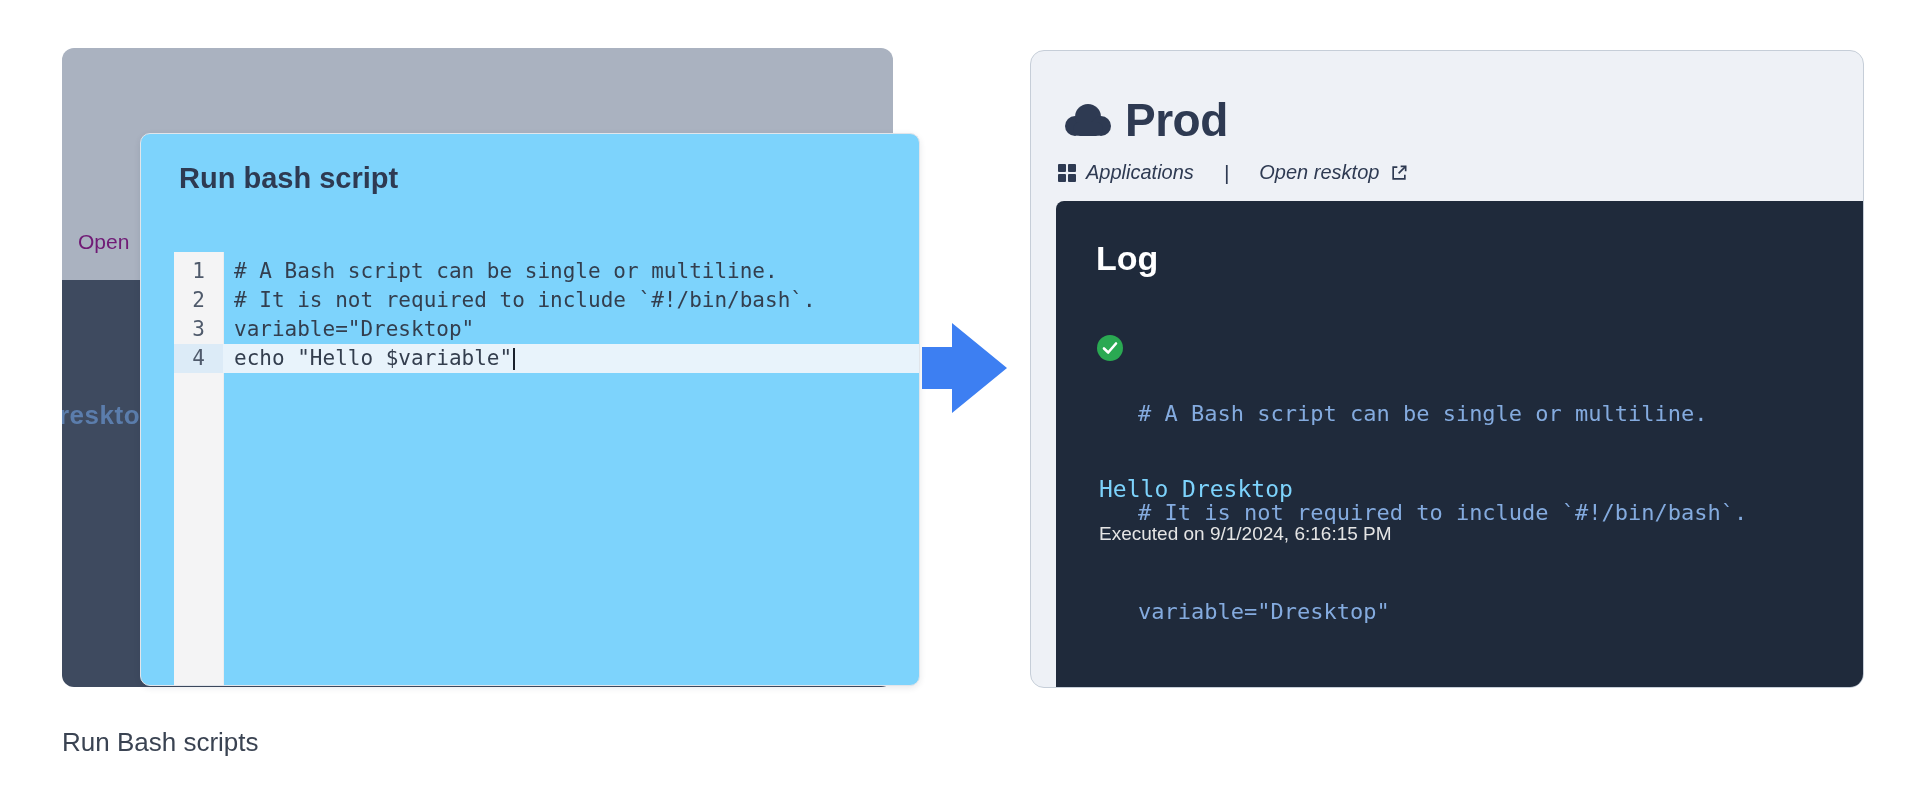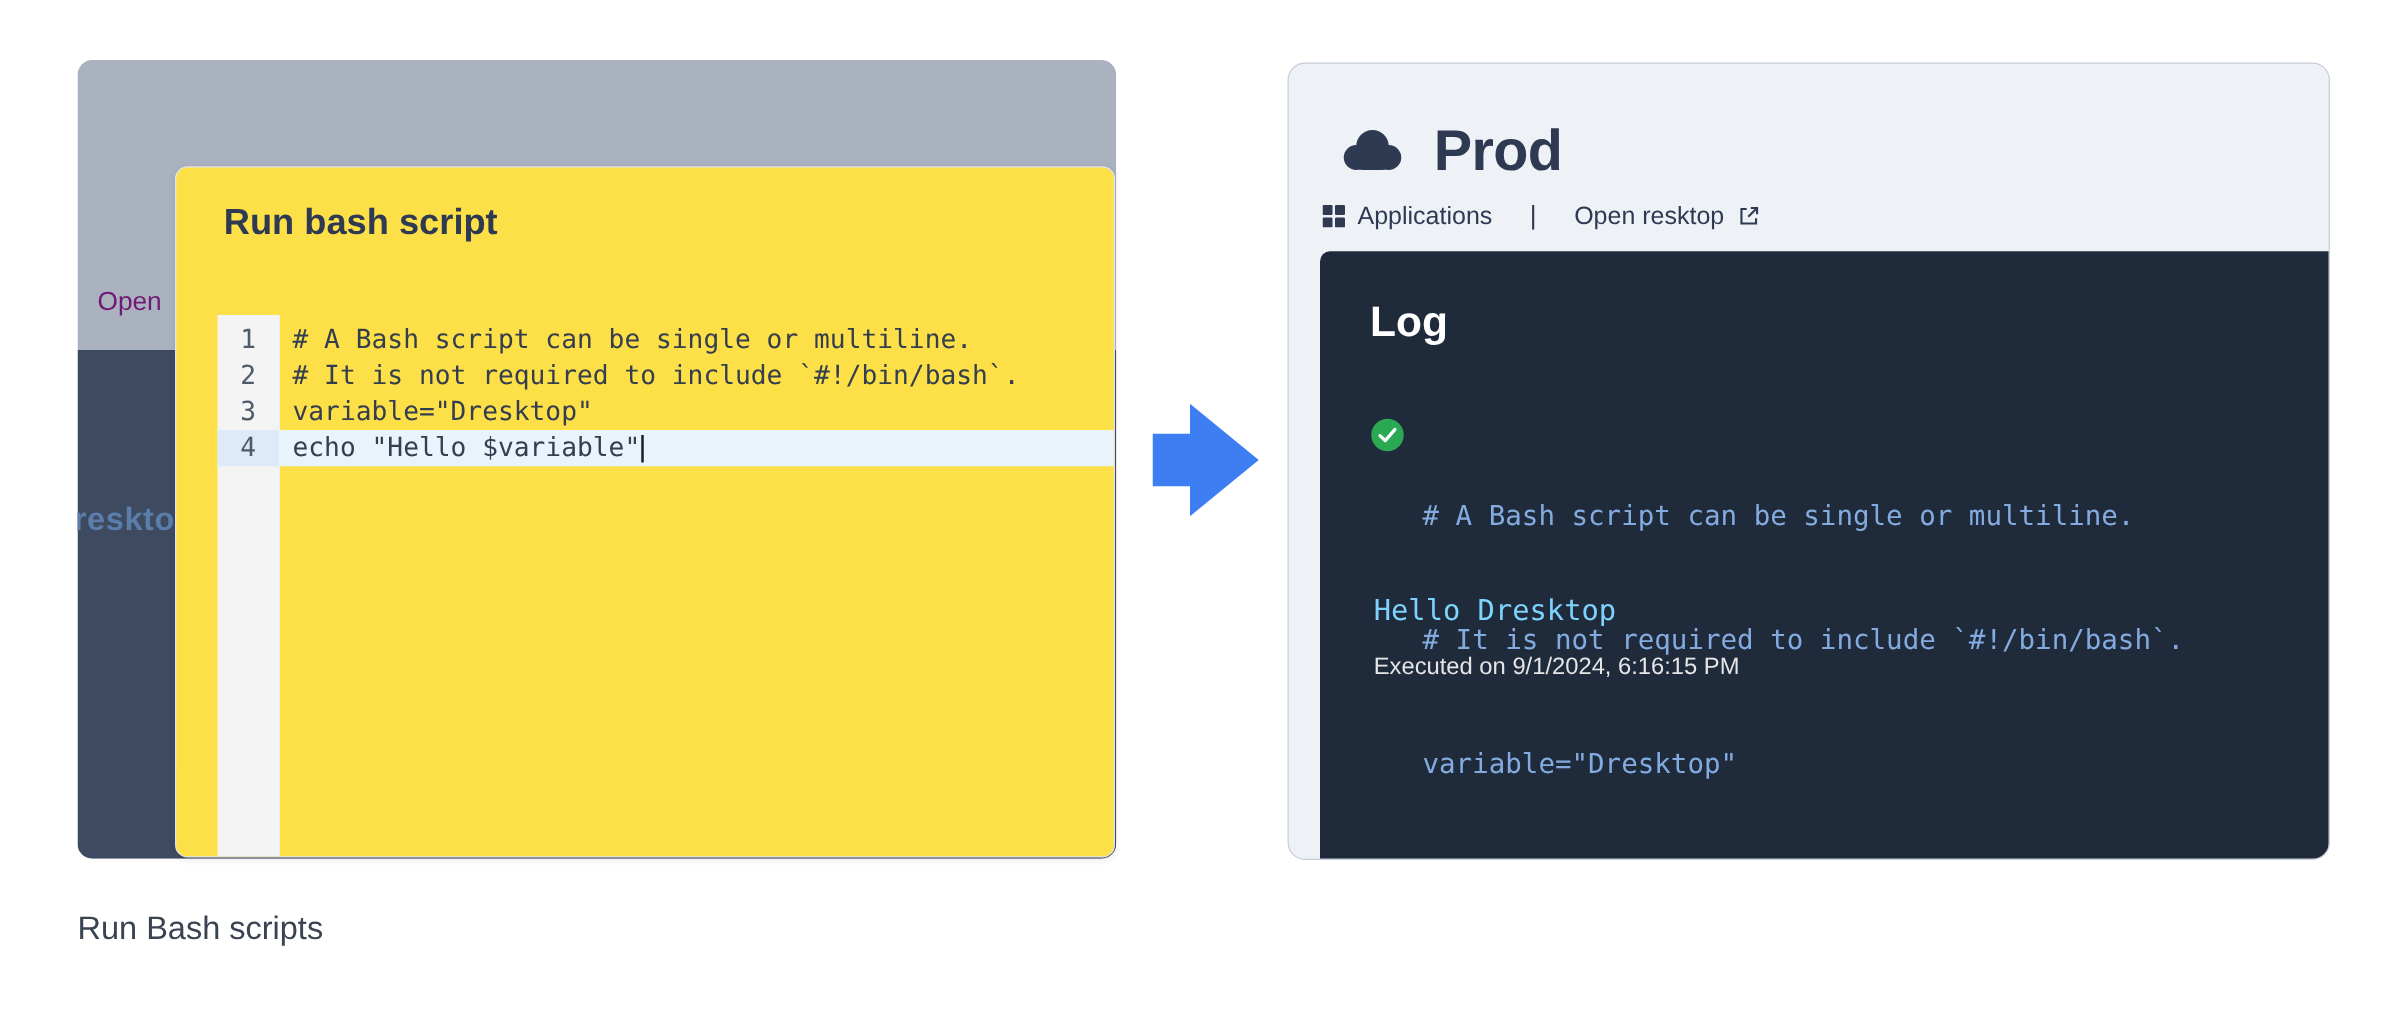--- a/index.html
+++ b/index.html
@@ -7,42 +7,42 @@
   .stage{position:relative;width:1920px;height:811px;background:#fff;overflow:hidden;}
 
   
   .bg-card{position:absolute;left:62px;top:48px;width:831px;height:639px;border-radius:12px;overflow:hidden;}
   .bg-card-header{position:relative;height:232px;background:#aab2c0;}
   .bg-open{position:absolute;left:16px;top:182px;font-size:21px;color:#701a75;}
   .bg-card-body{position:relative;height:407px;background:var(--navy,#3e4a5f);}
   .bg-clipped{position:absolute;left:-3px;top:120px;font-size:26px;font-weight:700;color:#5b7dac;letter-spacing:.5px;}
 
   
-  .modal{position:absolute;left:140px;top:133px;width:750px;height:551px;background:#fde047;
-         border:1px solid #e1e5ea;border-radius:10px;box-shadow:0 2px 6px rgba(30,40,60,.10);overflow:hidden;}
+  .modal{position:absolute;left:140px;top:133px;width:750px;height:551px;background:#7dd3fc;
+         border:1px solid #e1e5ea;border-radius:10px;box-shadow:0 2px 6px rgba(30,40,60,.10);overflow:hidden;padding-left:28px;}
   .modal-title{position:absolute;left:38px;top:28px;font-size:29px;font-weight:700;color:#2e3a52;}
   .editor{position:absolute;left:33px;top:118px;right:0;bottom:0;font-family:"DejaVu Sans Mono",monospace;font-size:21px;}
   .gutter-bg{position:absolute;left:0;top:0;bottom:0;width:49px;background:#f4f4f5;border-right:1px solid #ebedef;}
   .code-rows{position:relative;padding-top:5px;}
   .code-row{display:flex;line-height:29px;}
   .gutter-num{width:49px;flex:0 0 49px;text-align:center;color:#4f5a6b;}
   .code-text{flex:1;padding-left:11px;color:#333e4e;white-space:pre;}
   .code-row.active .code-text{background:#e8f3fb;}
   .code-row.active .gutter-num{background:#dcebf7;}
   .caret{display:inline-block;width:2px;height:22px;background:#19202c;vertical-align:middle;margin-left:1px;}
 
   
   .flow-arrow{position:absolute;left:922px;top:323px;color:var(--arrow,#3d7ff2);}
 
   
   .prod-card{position:absolute;left:1030px;top:50px;width:832px;height:636px;background:#eef1f6;
              border:1px solid #c6ced8;border-radius:14px;overflow:hidden;}
-  .prod-title-row{position:absolute;left:42px;top:42px;display:flex;align-items:center;gap:24px;color:#2e3a52;}
+  .prod-title-row{position:absolute;left:32px;top:42px;display:flex;align-items:center;gap:12px;color:#2e3a52;}
   .prod-title{font-size:46px;font-weight:700;letter-spacing:-.5px;color:#2e3a52;}
-  .prod-nav{position:absolute;left:27px;top:110px;display:flex;align-items:center;font-size:20px;color:#2e3a52;}
+  .prod-nav{position:absolute;left:27px;top:110px;display:flex;align-items:flex-start;font-size:20px;color:#2e3a52;font-style:italic;}
   .prod-nav .nav-item{display:flex;align-items:center;gap:10px;cursor:pointer;}
   .nav-sep{margin:0 30px;color:#2e3a52;font-size:21px;}
 
   .log-panel{position:absolute;left:25px;top:150px;right:0;bottom:0;background:var(--log_bg,#1f2a3b);border-top-left-radius:8px;}
   .log-title{position:absolute;left:40px;top:38px;font-size:34px;font-weight:700;color:#ffffff;}
   .log-entry{position:absolute;left:40px;top:130px;display:flex;gap:14px;align-items:flex-start;}
   .check-wrap{margin-top:3px;color:var(--accent_green,#2aa952);}
   .log-code{font-family:"DejaVu Sans Mono",monospace;font-size:22px;line-height:33px;color:var(--code_blue,#84abdf);white-space:pre;}
   .log-output{position:absolute;left:43px;top:275px;font-family:"DejaVu Sans Mono",monospace;font-size:23px;color:#7dd3fc;}
   .log-executed{position:absolute;left:43px;top:322px;font-size:19px;color:#e5e5e5;}

